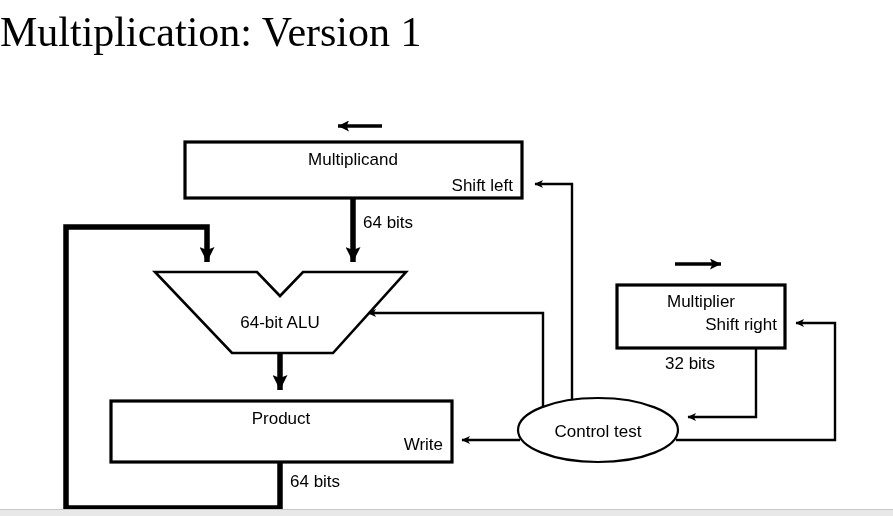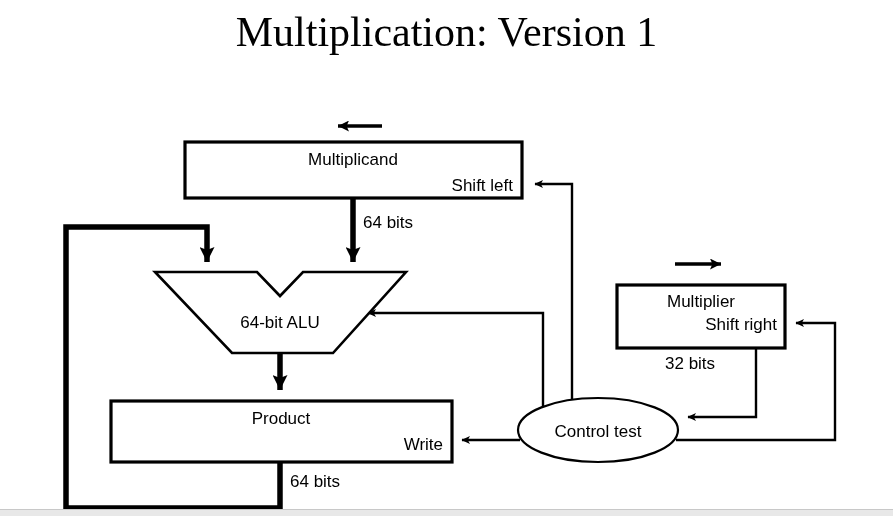--- a/index.html
+++ b/index.html
@@ -19,21 +19,20 @@
     left: 0; top: 0;
     width: 893px;
     height: 516px;
     background: #ffffff;
   }
   #title {
     position: absolute;
     left: 0;
     top: 8px;
     width: 893px;
-    text-align: center;
     font-family: "Liberation Serif", serif;
     font-size: 42px;
     font-weight: normal;
     color: #000000;
     letter-spacing: 0px;
     white-space: nowrap;
   }
   #diagram {
     position: absolute;
     left: 0;

